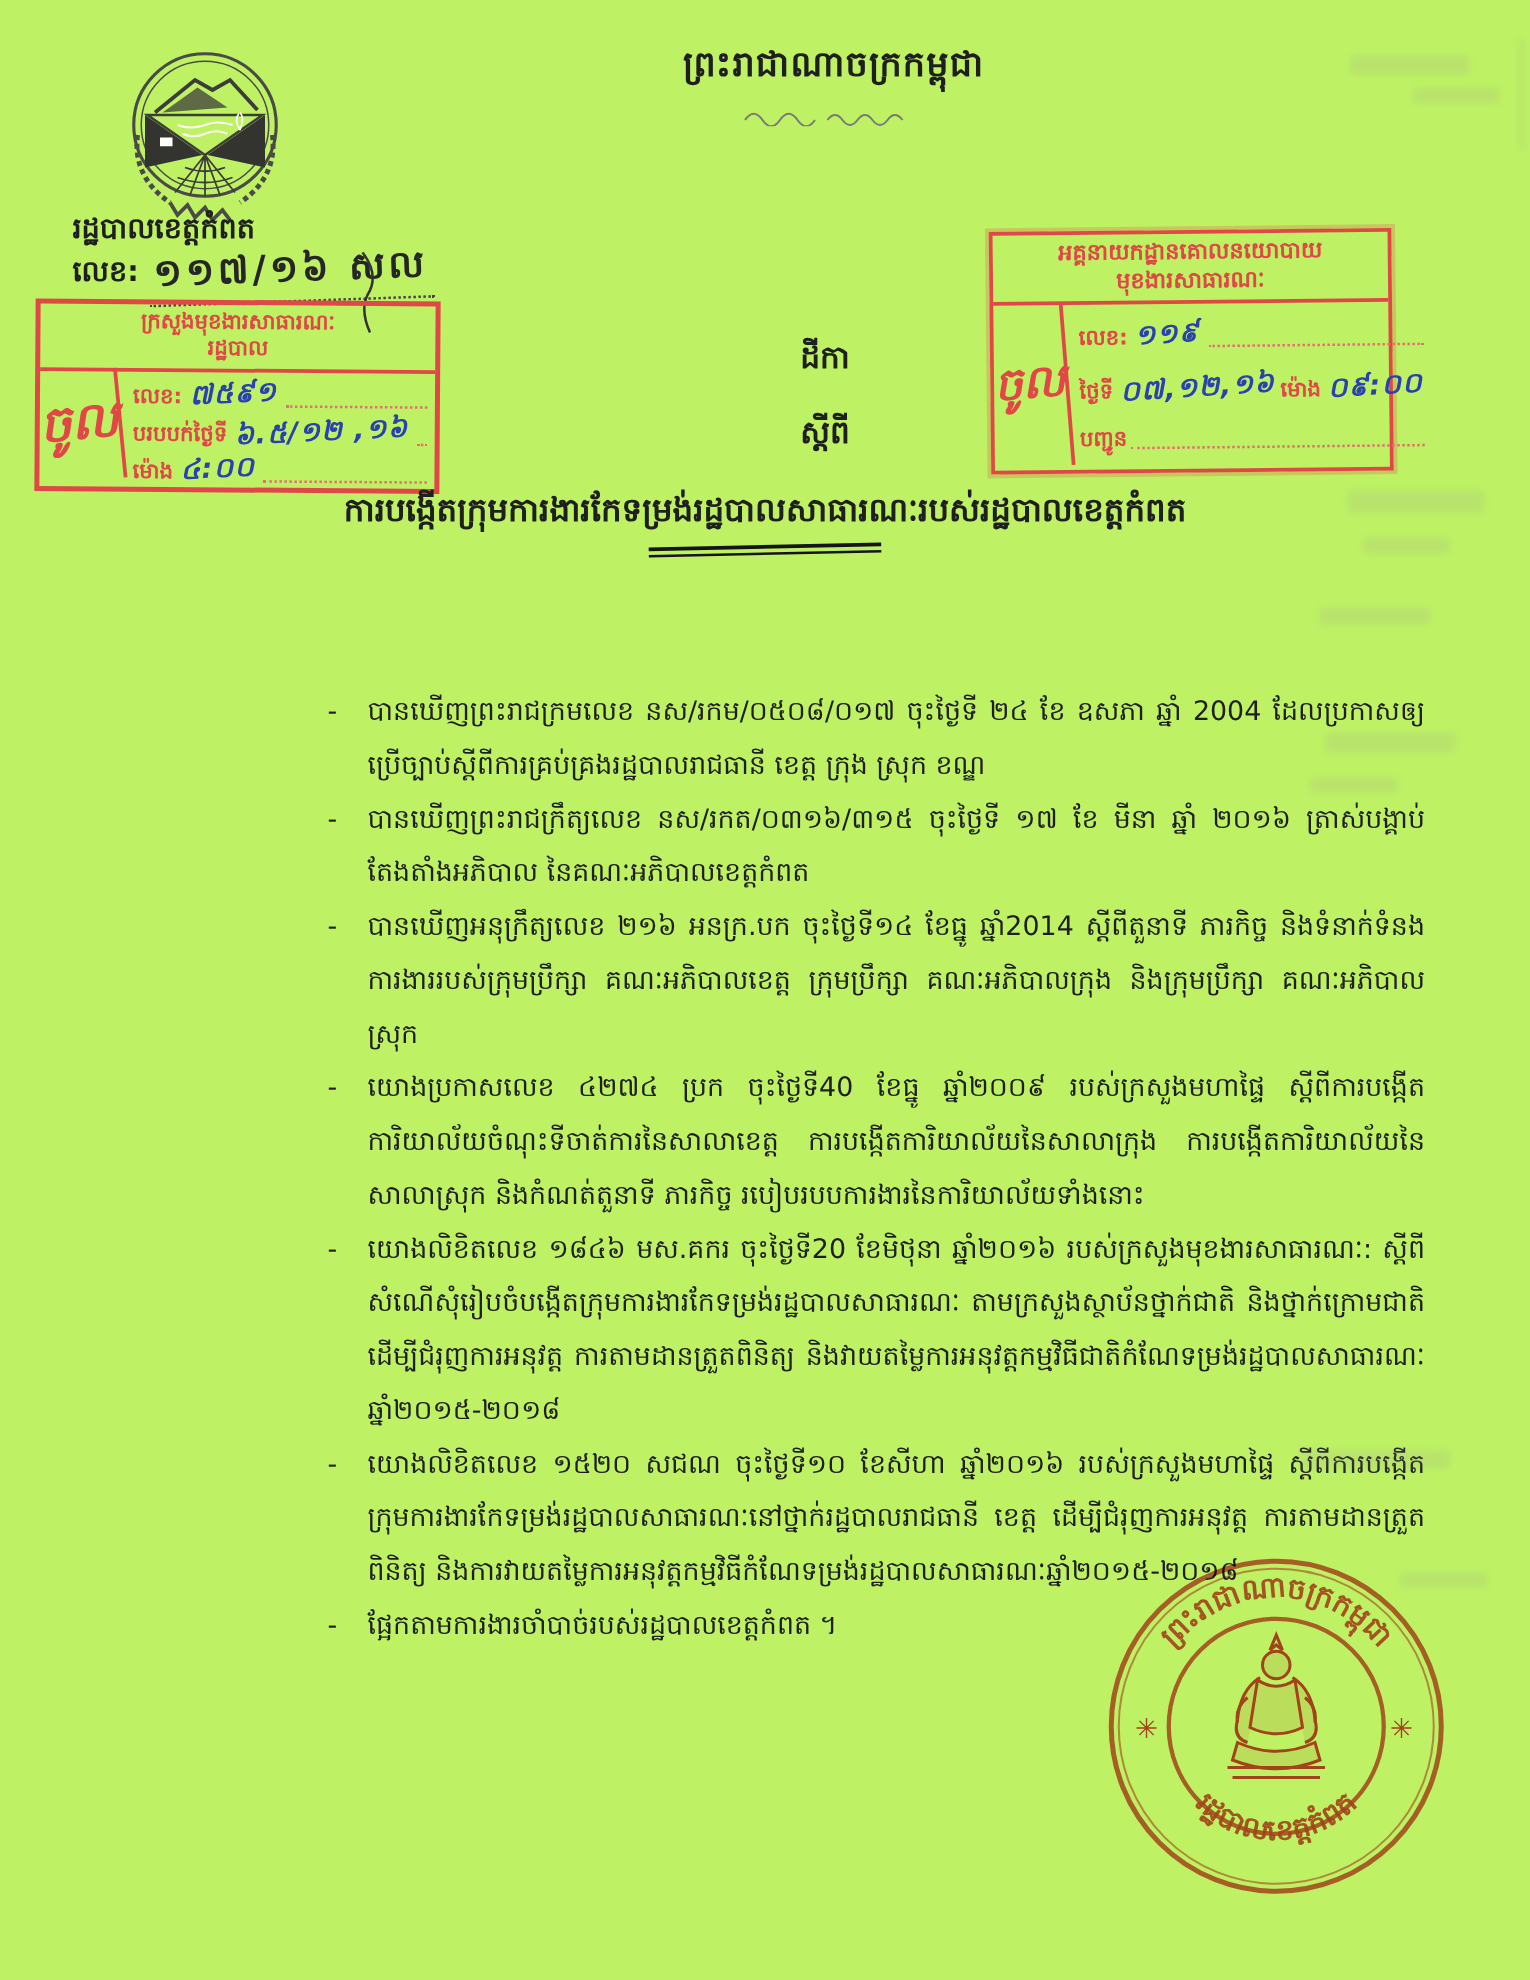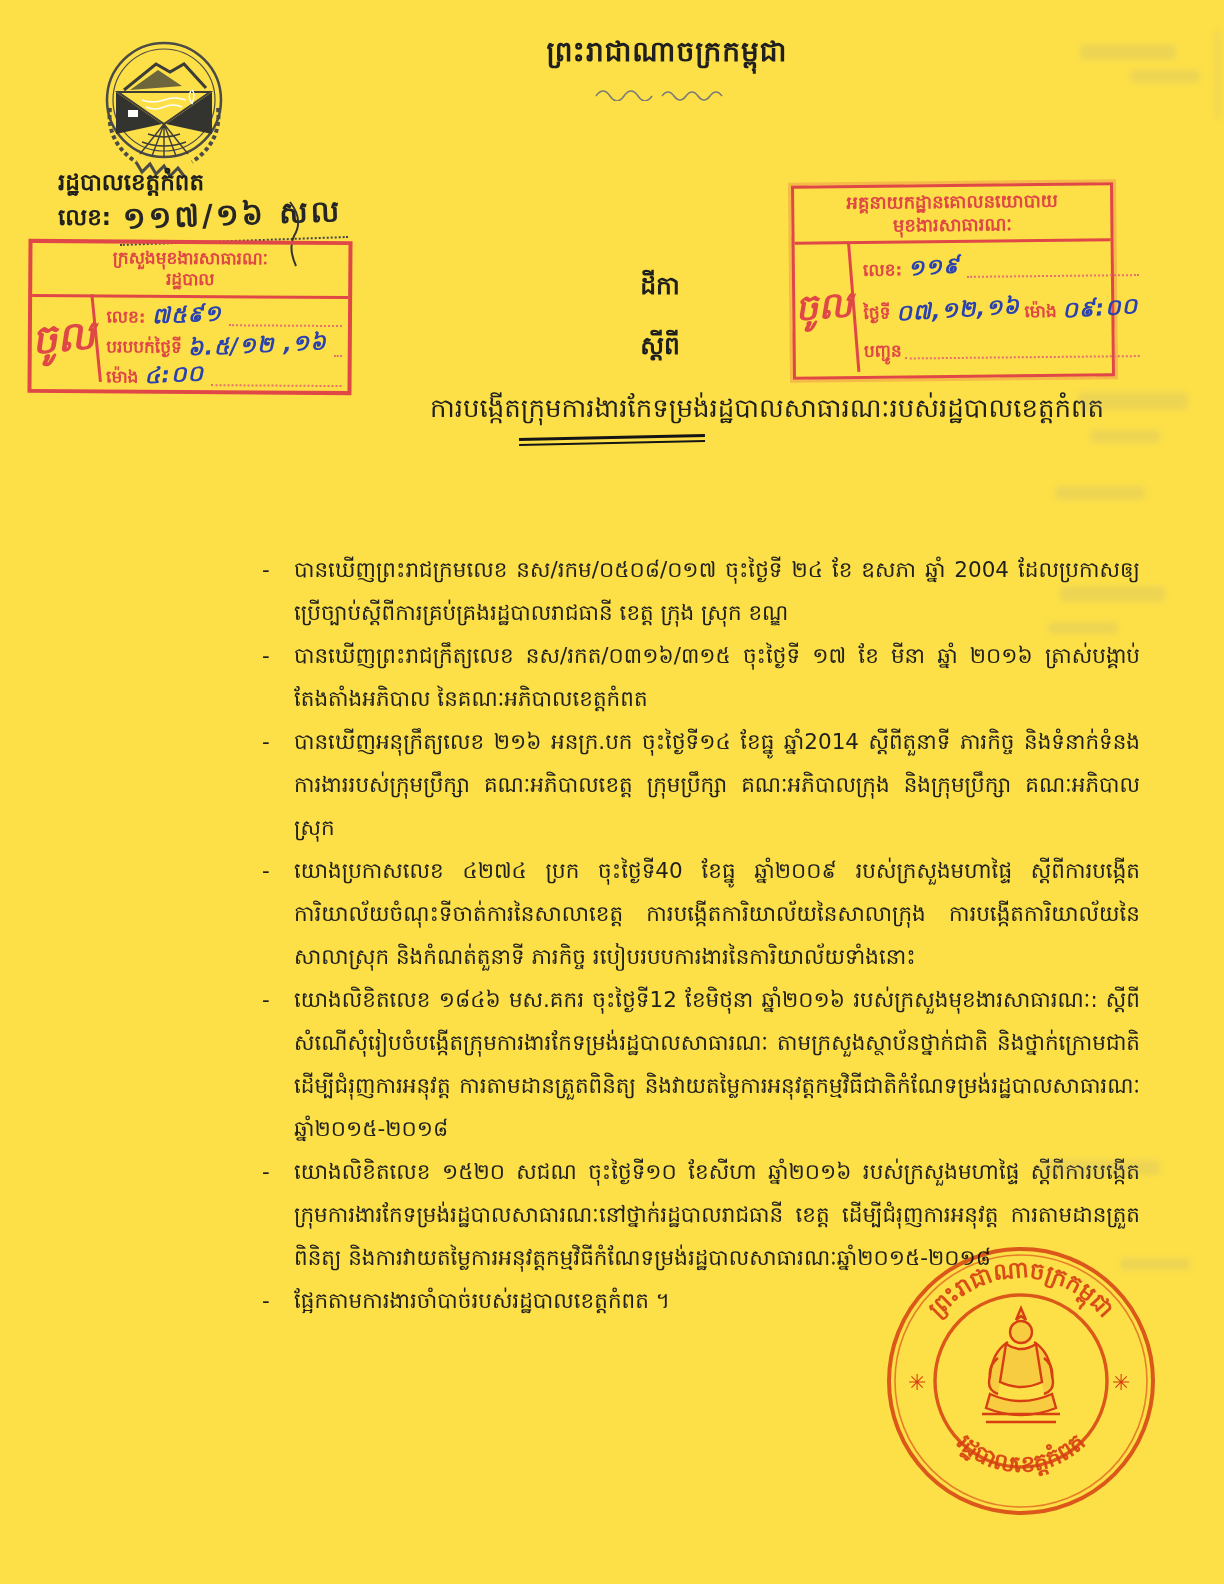--- a/index.html
+++ b/index.html
@@ -1,18 +1,18 @@
 <!DOCTYPE html>
 <html><head>
 <meta charset="utf-8">
 <style>
   html,body { margin:0; padding:0; background:#e8e8e6; }
   .page {
     position:relative; width:1224px; height:1584px; margin:0 auto;
-    background:#fde047; overflow:hidden;
+    background:#bef264; overflow:hidden;
     font-family:"DejaVu Sans","Liberation Sans",sans-serif;
     color:#1f1f1f;
   }
   
   .hdr { position:absolute; left:362px; top:34px; width:610px; text-align:center; }
   .hdr-l1 { font-size:28px; font-weight:700; letter-spacing:1px; }
   .hdr-l2 { font-size:26px; font-weight:700; margin-top:8px; letter-spacing:2px; }
   .flourish { margin-top:10px; }
   
   .emblem { position:absolute; left:84px; top:34px; }
@@ -35,22 +35,22 @@
   .stamp-right .stamp-in { width:66px; font-size:36px; transform:rotate(-4deg); font-style:italic;}
   .stamp-rows { flex:1; display:flex; flex-direction:column; justify-content:space-around; padding:3px 8px; }
   .srow { display:flex; align-items:flex-end; font-size:17px; font-weight:700; white-space:nowrap; }
   .srow .dots { flex:1; border-bottom:2px dotted #e47070; margin:0 3px 5px 3px; min-width:8px;}
   .hand-blue { color:#2a41b0; font-style:italic; font-weight:700; font-size:22px;
     display:inline-block; transform:rotate(-3deg); margin:0 4px -2px 6px; letter-spacing:1px;}
   
   .doc-type    { position:absolute; left:0; width:1320px; text-align:center; font-size:25px; font-weight:700; }
   .t-dika  { top:270px; }
   .t-sdei  { top:330px; }
-  .doc-title { position:absolute; left:120px; top:392px; width:984px; text-align:right;
-    font-size:26px; font-weight:400; }
+  .doc-title { position:absolute; left:120px; top:392px; width:984px; text-align:center;
+    font-size:26px; font-weight:700; }
   .title-rule { position:absolute; left:519px; top:436px; width:186px; height:8px; transform:rotate(-1.2deg); }
   .title-rule .r1 { height:2.5px; background:#151515; }
   .title-rule .r2 { height:2px; background:#151515; margin-top:3px; }
   .addressee { position:absolute; left:0; top:486px; width:1224px; text-align:center;
     font-size:27px; font-weight:700; }
   
   .body-block { position:absolute; left:262px; top:548px; width:878px; font-size:21.5px; line-height:43px; }
   .bullet { display:flex; }
   .bullet .mk { width:32px; flex:none; }
   .bullet .tx { flex:1; text-align:justify; }
@@ -185,21 +185,21 @@
     <div class="bullet">
       <span class="mk">-</span>
       <span class="tx">បានឃើញអនុក្រឹត្យលេខ ២១៦ អនក្រ.បក  ចុះថ្ងៃទី១៤ ខែធ្នូ ឆ្នាំ2014  ស្តីពីតួនាទី ភារកិច្ច និងទំនាក់ទំនងការងាររបស់ក្រុមប្រឹក្សា គណៈអភិបាលខេត្ត ក្រុមប្រឹក្សា គណៈអភិបាលក្រុង និងក្រុមប្រឹក្សា គណៈអភិបាលស្រុក</span>
     </div>
     <div class="bullet">
       <span class="mk">-</span>
       <span class="tx">យោងប្រកាសលេខ ៤២៧៤ ប្រក ចុះថ្ងៃទី40 ខែធ្នូ ឆ្នាំ២០០៩ របស់ក្រសួងមហាផ្ទៃ ស្តីពីការបង្កើតការិយាល័យចំណុះទីចាត់ការនៃសាលាខេត្ត   ការបង្កើតការិយាល័យនៃសាលាក្រុង ការបង្កើតការិយាល័យនៃសាលាស្រុក និងកំណត់តួនាទី ភារកិច្ច របៀបរបបការងារនៃការិយាល័យទាំងនោះ</span>
     </div>
     <div class="bullet">
       <span class="mk">-</span>
-      <span class="tx">យោងលិខិតលេខ ១៨៤៦ មស.គករ ចុះថ្ងៃទី12 ខែមិថុនា ឆ្នាំ២០១៦ របស់ក្រសួងមុខងារសាធារណៈ:  ស្តីពីសំណើសុំរៀបចំបង្កើតក្រុមការងារកែទម្រង់រដ្ឋបាលសាធារណៈ  តាមក្រសួងស្ថាប័នថ្នាក់ជាតិ និងថ្នាក់ក្រោមជាតិដើម្បីជំរុញការអនុវត្ត ការតាមដានត្រួតពិនិត្យ និងវាយតម្លៃការអនុវត្តកម្មវិធីជាតិកំណែទម្រង់រដ្ឋបាលសាធារណៈឆ្នាំ២០១៥-២០១៨</span>
+      <span class="tx">យោងលិខិតលេខ ១៨៤៦ មស.គករ ចុះថ្ងៃទី20 ខែមិថុនា ឆ្នាំ២០១៦ របស់ក្រសួងមុខងារសាធារណៈ:  ស្តីពីសំណើសុំរៀបចំបង្កើតក្រុមការងារកែទម្រង់រដ្ឋបាលសាធារណៈ  តាមក្រសួងស្ថាប័នថ្នាក់ជាតិ និងថ្នាក់ក្រោមជាតិដើម្បីជំរុញការអនុវត្ត ការតាមដានត្រួតពិនិត្យ និងវាយតម្លៃការអនុវត្តកម្មវិធីជាតិកំណែទម្រង់រដ្ឋបាលសាធារណៈឆ្នាំ២០១៥-២០១៨</span>
     </div>
     <div class="bullet">
       <span class="mk">-</span>
       <span class="tx">យោងលិខិតលេខ ១៥២០ សជណ ចុះថ្ងៃទី១០ ខែសីហា ឆ្នាំ២០១៦ របស់ក្រសួងមហាផ្ទៃ ស្តីពីការបង្កើតក្រុមការងារកែទម្រង់រដ្ឋបាលសាធារណៈនៅថ្នាក់រដ្ឋបាលរាជធានី  ខេត្ត  ដើម្បីជំរុញការអនុវត្ត  ការតាមដានត្រួតពិនិត្យ  និងការវាយតម្លៃការអនុវត្តកម្មវិធីកំណែទម្រង់រដ្ឋបាលសាធារណៈឆ្នាំ២០១៥-២០១៨</span>
     </div>
     <div class="bullet">
       <span class="mk">-</span>
       <span class="tx">ផ្អែកតាមការងារចាំបាច់របស់រដ្ឋបាលខេត្តកំពត ។</span>
     </div>
   </div>

